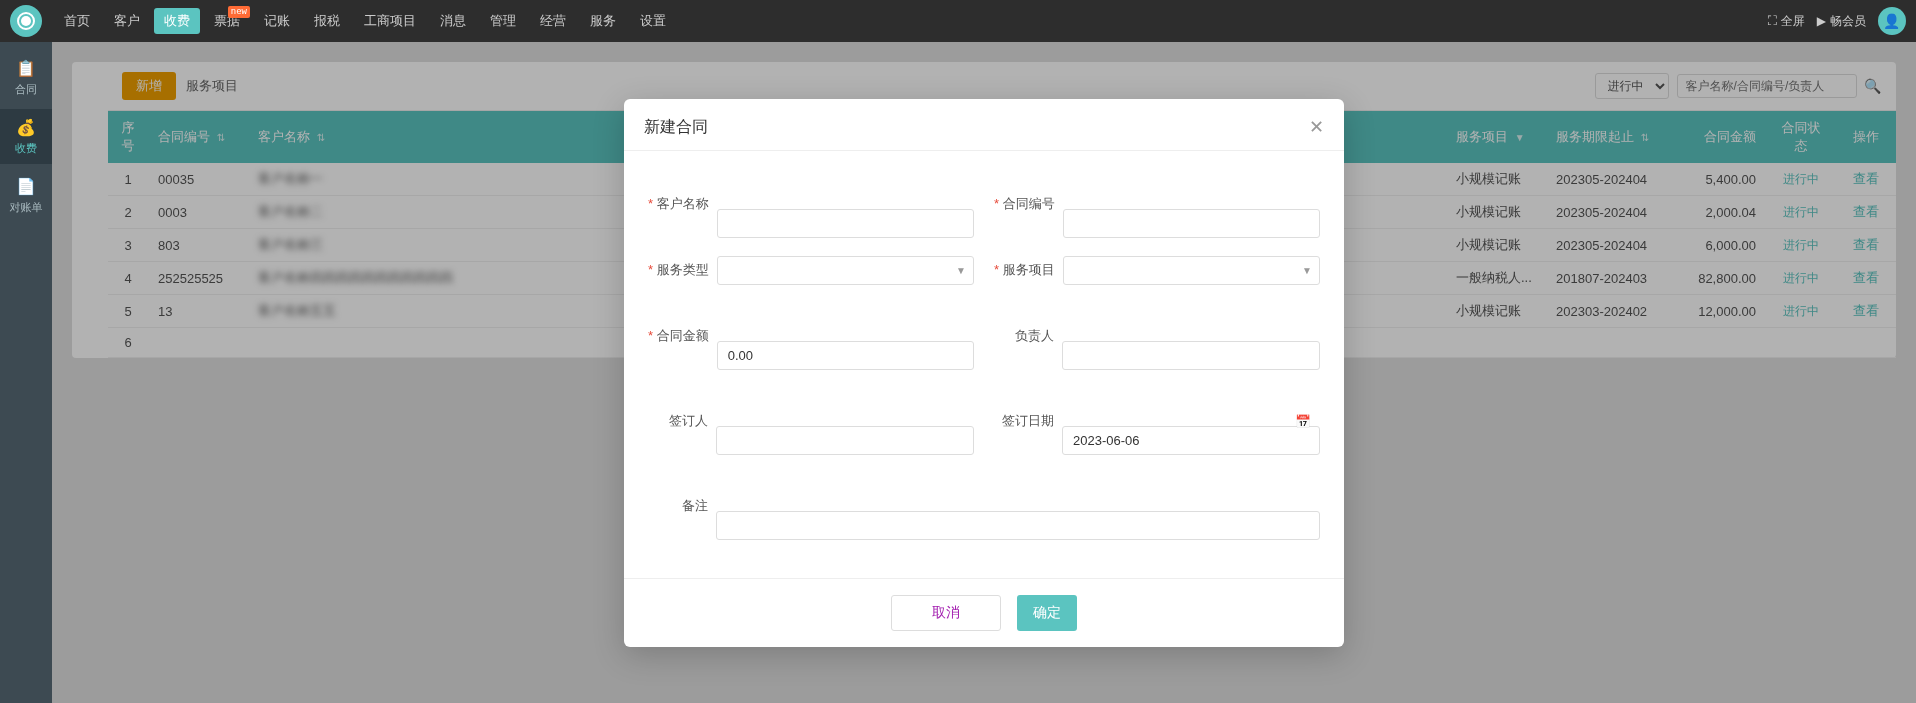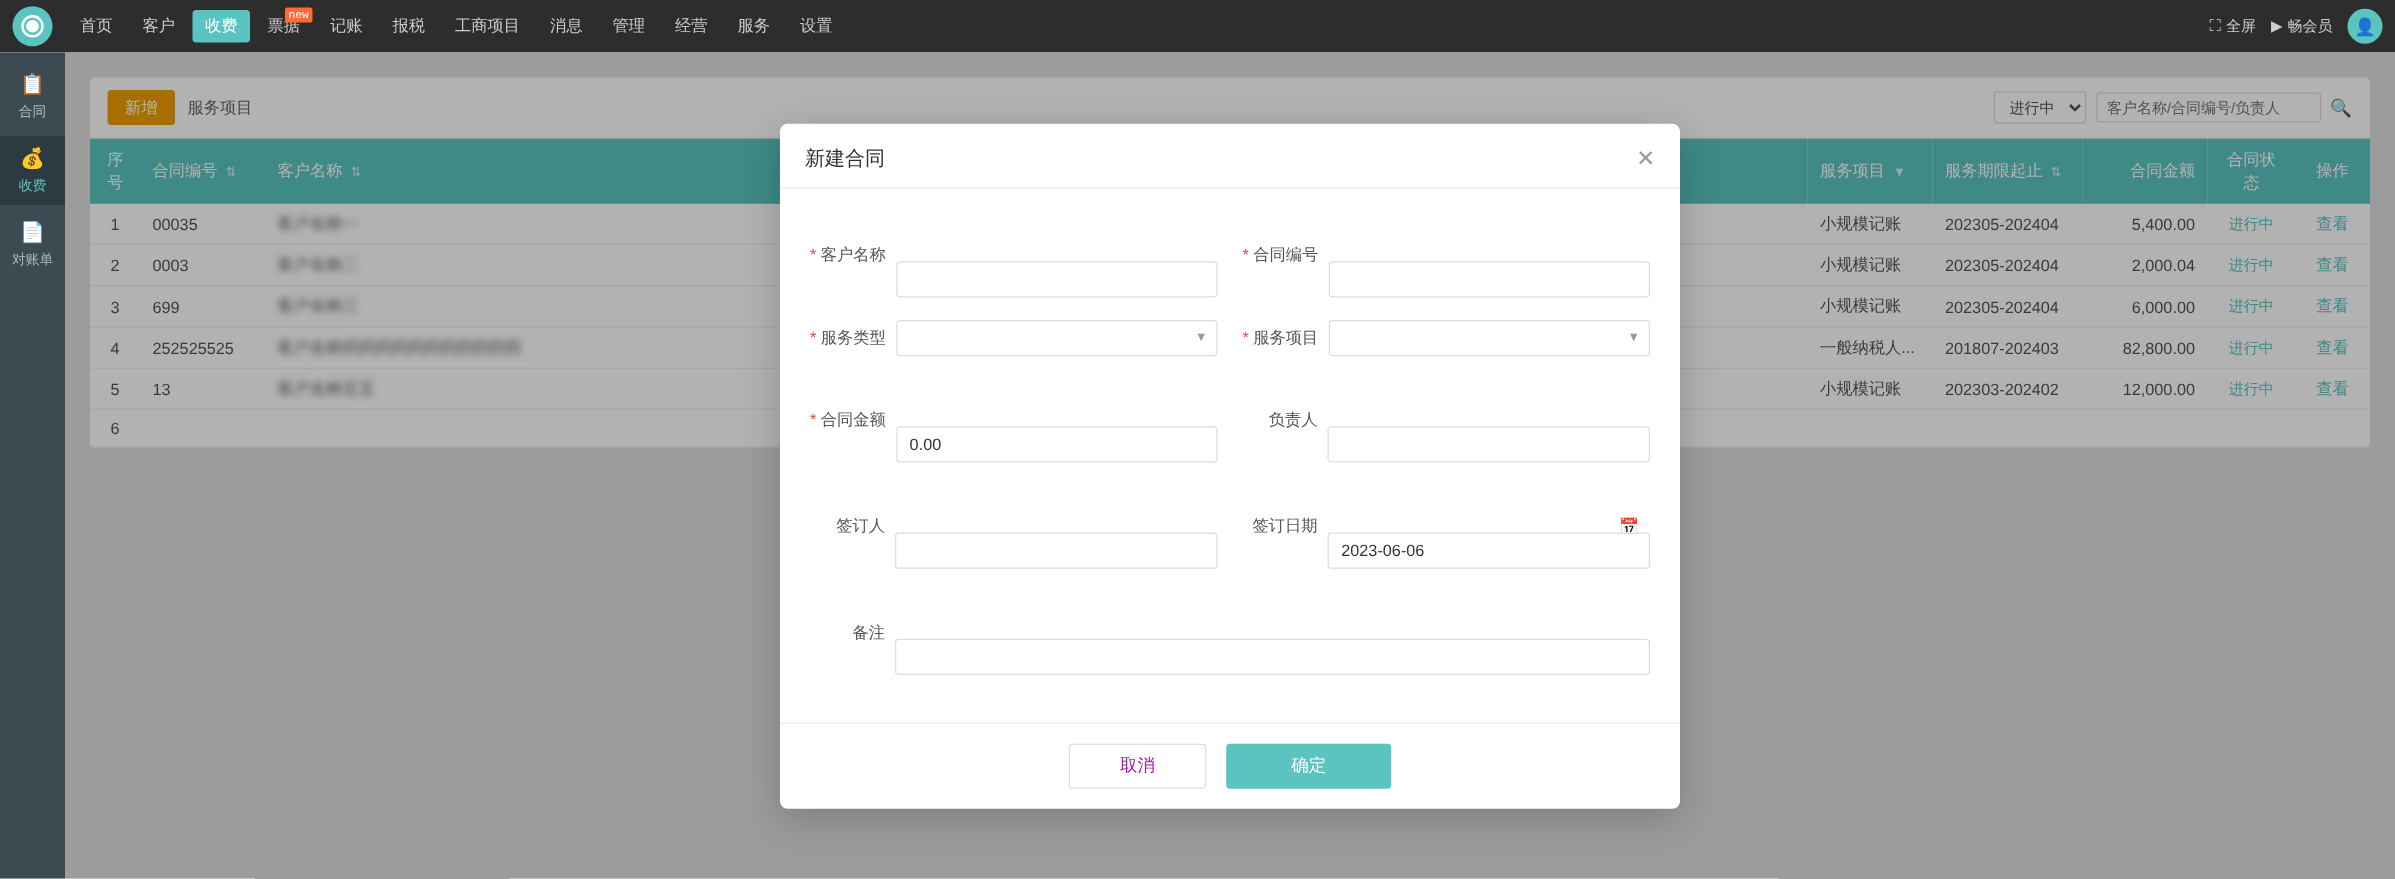--- a/index.html
+++ b/index.html
@@ -130,20 +130,21 @@
       background: #e0e0e0;
       padding: 20px;
       overflow: auto;
       position: relative;
     }
 
     
     .contract-list {
       background: white;
       border-radius: 4px;
+      padding-left: 36px;
     }
 
     .list-toolbar {
       display: flex;
       align-items: center;
       padding: 10px 14px;
       gap: 10px;
       border-bottom: 1px solid #eee;
     }
     .btn-new {
@@ -357,21 +358,21 @@
       color: #a21caf;
       padding: 8px 40px;
       border-radius: 3px;
       cursor: pointer;
       font-size: 14px;
     }
     .btn-confirm {
       background: #5bc4c0;
       border: none;
       color: white;
-      padding: 8px 52px;
+      padding: 8px 16px;
       border-radius: 3px;
       cursor: pointer;
       font-size: 14px;
     }
   </style>
 </head>
 <body>
 
 <nav class="top-nav">
   <div class="nav-logo">
@@ -485,21 +486,21 @@
             <td class="col-name"><span class="blurred">客户名称二</span></td>
             <td class="col-service">小规模记账</td>
             <td class="col-period">202305-202404</td>
             <td class="col-amount">2,000.04</td>
             <td class="col-status"><span class="status-badge">进行中</span></td>
             <td class="col-action"><span class="action-link">查看</span></td>
           </tr>
 
           <tr>
             <td class="col-index">3</td>
-            <td class="col-no">699</td>
+            <td class="col-no">803</td>
             <td class="col-name"><span class="blurred">客户名称三</span></td>
             <td class="col-service">小规模记账</td>
             <td class="col-period">202305-202404</td>
             <td class="col-amount">6,000.00</td>
             <td class="col-status"><span class="status-badge">进行中</span></td>
             <td class="col-action"><span class="action-link">查看</span></td>
           </tr>
 
           <tr>
             <td class="col-index">4</td>

